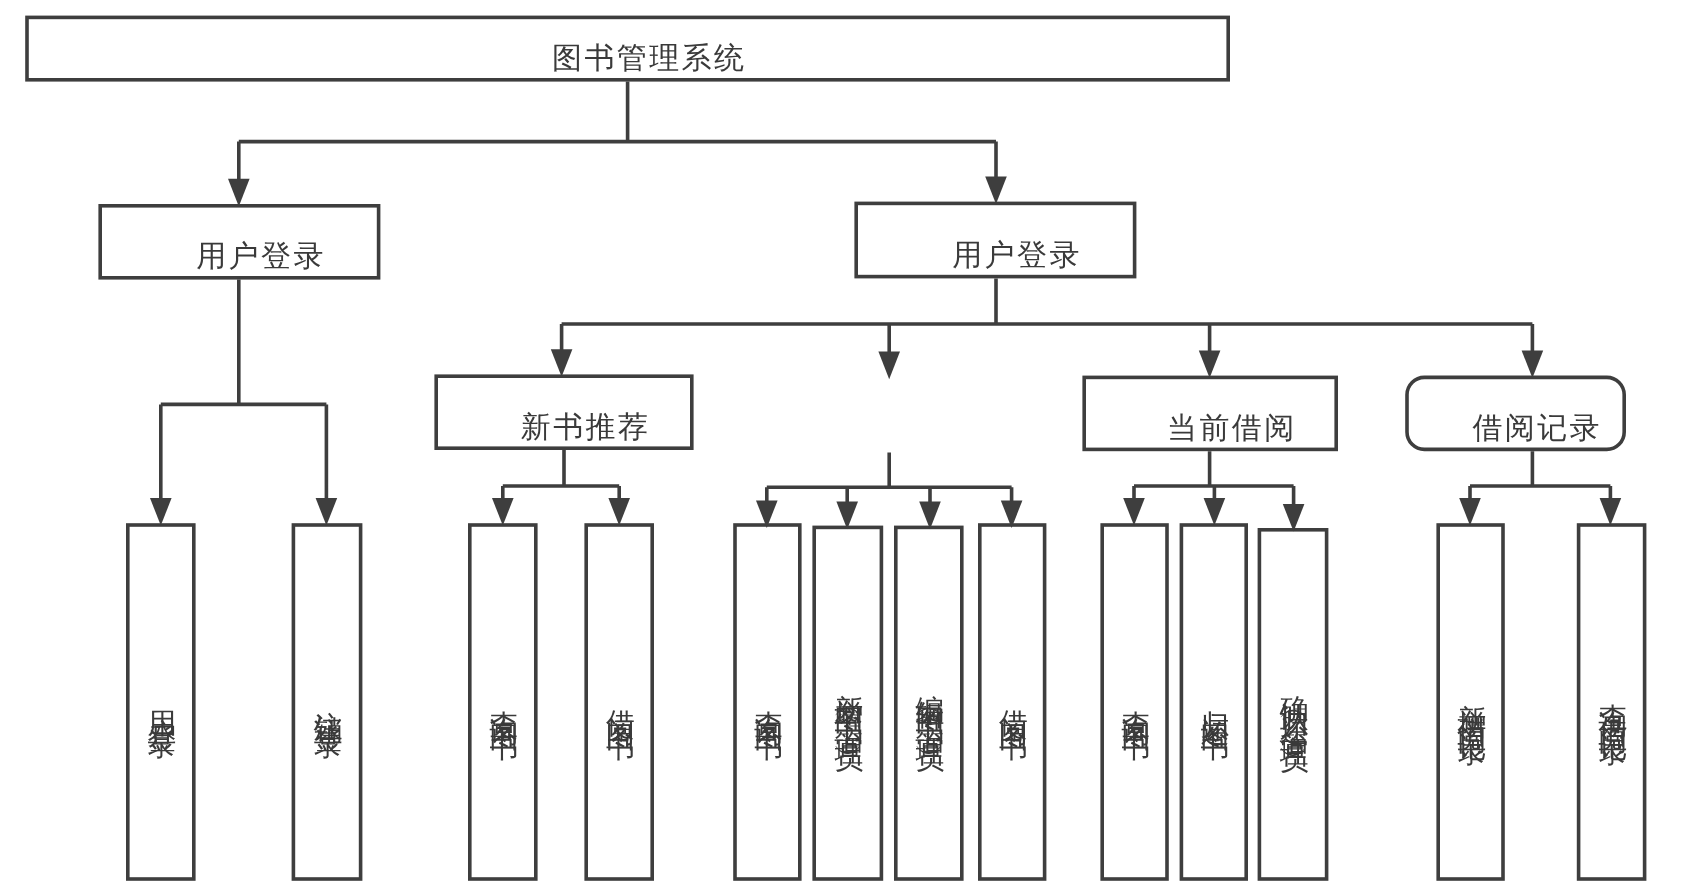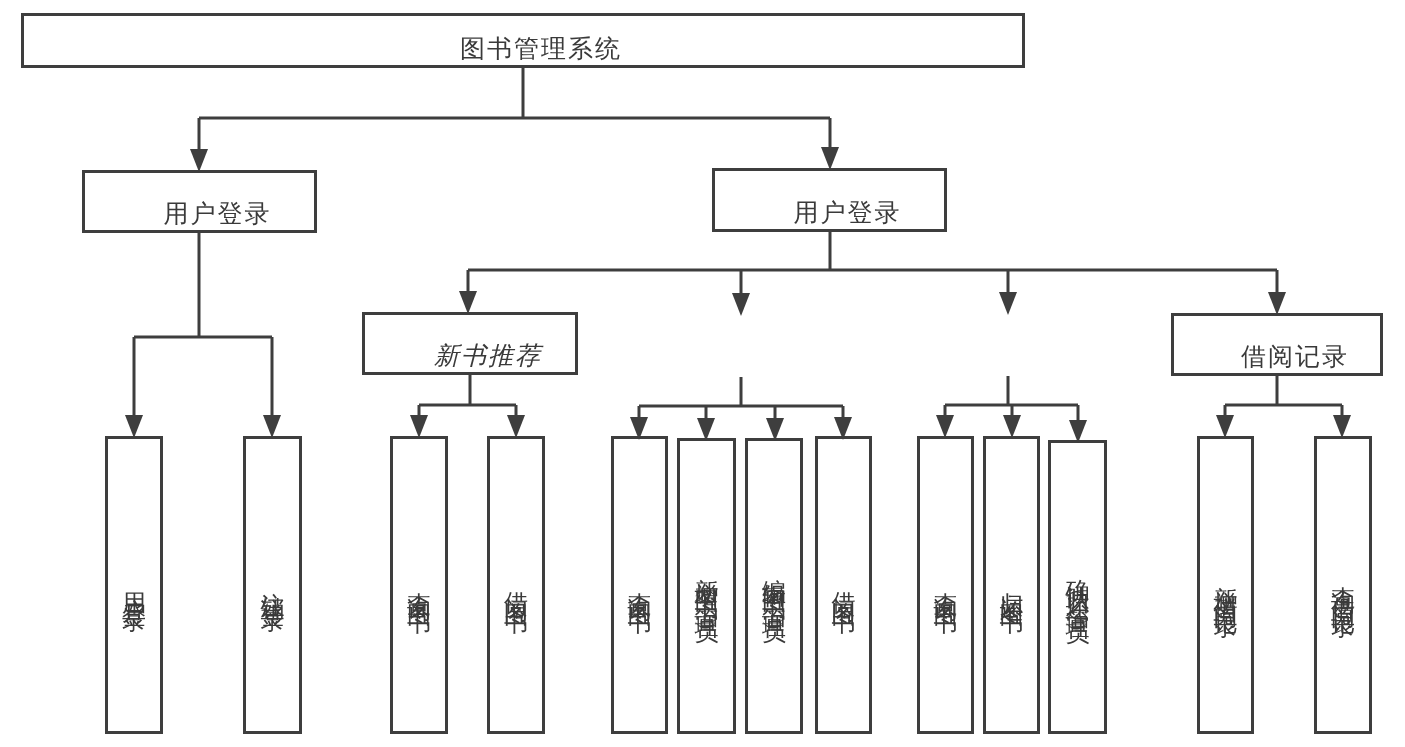--- a/index.html
+++ b/index.html
@@ -48,24 +48,24 @@
     text-orientation: mixed;
     font-size: 24px;
     line-height: 1;
     letter-spacing: 6px;
     white-space: nowrap;
   }
   
   .n-root        { left: 21px;   top: 13px;  width: 1004px; height: 55px; }
   .n-user-login  { left: 82px;   top: 170px; width: 235px;  height: 63px; }
   .n-book-mgmt   { left: 712px;  top: 168px; width: 235px;  height: 64px; }
-  .n-new-book    { left: 362px;  top: 312px; width: 216px;  height: 63px; font-style: italic; }
+  .n-new-book    { left: 362px;  top: 312px; width: 216px;  height: 63px; }
   .n-borrow      { left: 633px;  top: 314px; width: 217px;  height: 63px; }
   .n-current     { left: 902px;  top: 313px; width: 213px;  height: 63px; }
-  .n-records     { left: 1171px; top: 313px; width: 212px;  height: 63px; }
+  .n-records     { left: 1171px; top: 313px; width: 184px;  height: 63px; border-radius: 16px; }
 
   .l-user-login  { left: 105px;  top: 436px; width: 58px; height: 298px; }
   .l-logout      { left: 243px;  top: 436px; width: 59px; height: 298px; }
   .l-nb-query    { left: 390px;  top: 436px; width: 58px; height: 298px; }
   .l-nb-borrow   { left: 487px;  top: 436px; width: 58px; height: 298px; }
   .l-bb-query    { left: 611px;  top: 436px; width: 57px; height: 298px; }
   .l-bb-add      { left: 677px;  top: 438px; width: 59px; height: 296px; }
   .l-bb-edit     { left: 745px;  top: 438px; width: 58px; height: 296px; }
   .l-bb-borrow   { left: 815px;  top: 436px; width: 57px; height: 298px; }
   .l-cb-query    { left: 917px;  top: 436px; width: 57px; height: 298px; }
@@ -128,20 +128,23 @@
   <div class="hbox n-user-login">
     <span>用户登录</span>
   </div>
   <div class="hbox n-book-mgmt">
     <span>用户登录</span>
   </div>
 
   <div class="hbox n-new-book">
     <span>新书推荐</span>
   </div>
+  <div class="hbox n-current">
+    <span>当前借阅</span>
+  </div>
   <div class="hbox n-records">
     <span>借阅记录</span>
   </div>
 
   <div class="vbox l-user-login">
     <span class="vtext">用户登录</span>
   </div>
   <div class="vbox l-logout">
     <span class="vtext">注销登录</span>
   </div>

